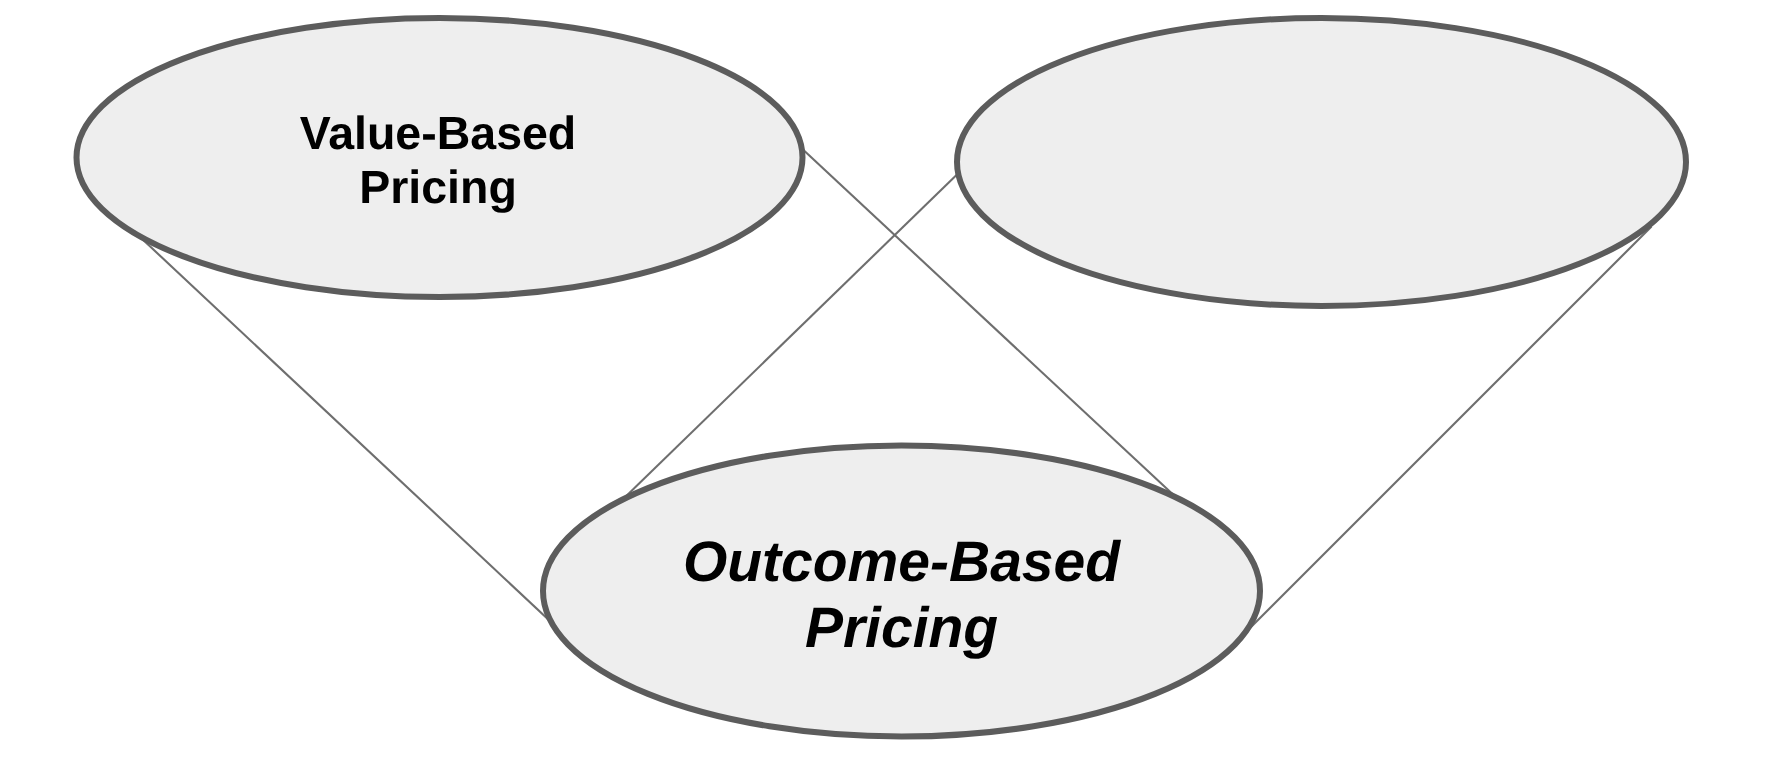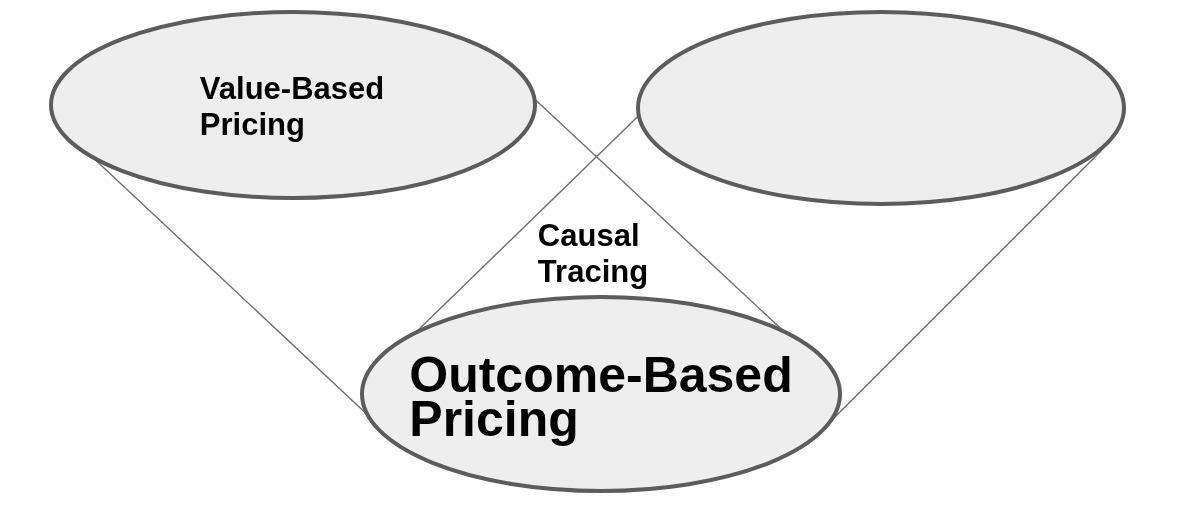--- a/index.html
+++ b/index.html
@@ -25,31 +25,33 @@
   .connector {
     fill: none;
     stroke-width: 1.4;
   }
   .node-ellipse {
     stroke-width: 4;
   }
   .label {
     position: absolute;
     transform: translate(-50%, -50%);
+    text-align: center;
     white-space: pre-line;
     font-weight: 700;
     color: #000000;
   }
   .label-small {
     font-size: 31px;
     line-height: 36px;
   }
   .label-large {
-    font-size: 50px;
+    font-size: 38px;
     line-height: 44px;
+    font-style: italic;
   }
 </style>
 </head>
 <body>
 
 <div class="stage">
 
   <svg class="shapes" viewBox="0 0 1192 506">
 
     <line class="connector" x1="72" y1="138" x2="404" y2="449" stroke="#6e6e6e"></line>
@@ -59,19 +61,17 @@
 
     <ellipse class="node-ellipse" cx="293" cy="105" rx="242" ry="93" fill="#eeeeee" stroke="#5c5c5c"></ellipse>
     <ellipse class="node-ellipse" cx="881" cy="108" rx="243" ry="96" fill="#eeeeee" stroke="#5c5c5c"></ellipse>
     <ellipse class="node-ellipse" cx="601" cy="394" rx="239" ry="97" fill="#eeeeee" stroke="#5c5c5c"></ellipse>
   </svg>
 
   <div class="label label-small" style="left:292px; top:107px;">Value-Based
 Pricing</div>
 
 
-  <div class="label label-small" style="left:593px; top:254px;">Causal
-Tracing</div>
 
   <div class="label label-large" style="left:601px; top:397px;">Outcome-Based
 Pricing</div>
 
 </div>
 
 </body></html>

